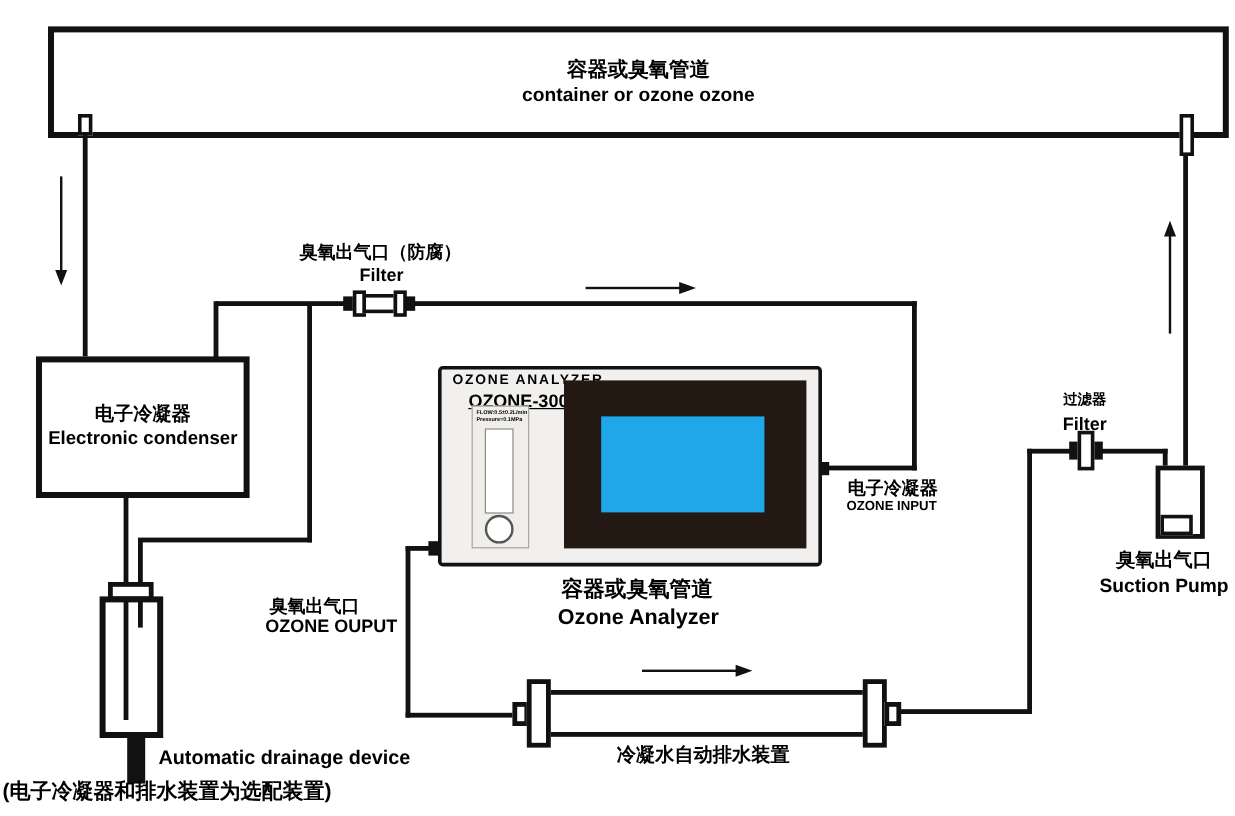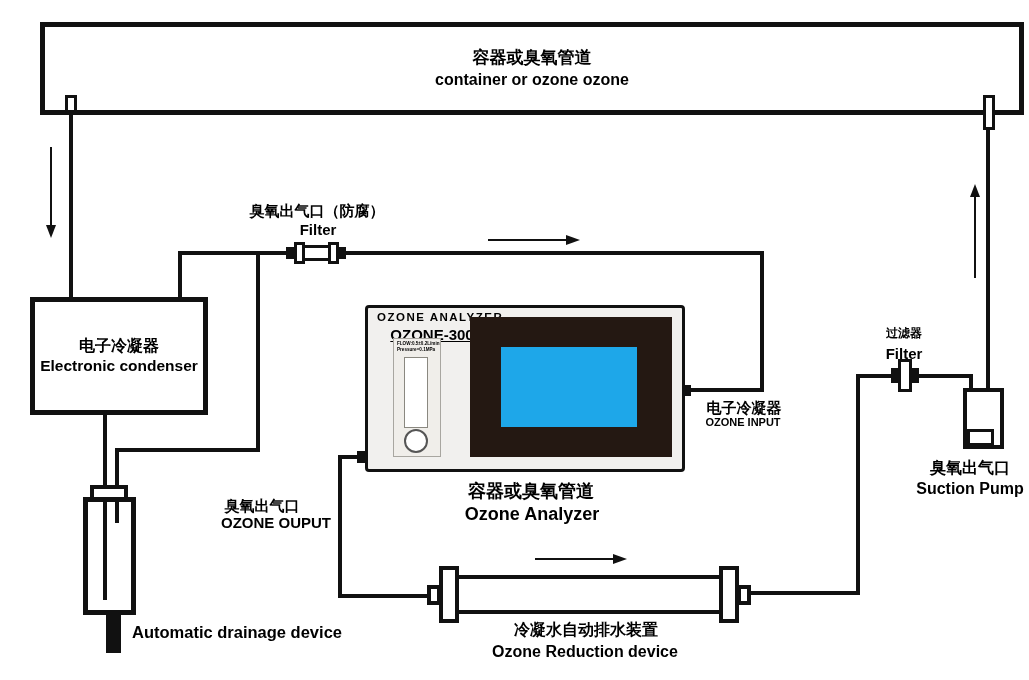--- a/index.html
+++ b/index.html
@@ -100,21 +100,20 @@
 
   <div class="box4" style="left:455px;top:575px;width:268px;height:39px;"></div>
   <div class="box4" style="left:427px;top:585px;width:14px;height:20px;"></div>
   <div class="box4" style="left:439px;top:566px;width:20px;height:57px;"></div>
   <div class="box4" style="left:719px;top:566px;width:20px;height:57px;"></div>
   <div class="box4" style="left:737px;top:585px;width:14px;height:20px;"></div>
 
   <div class="ln" style="left:535px;top:558px;width:80px;height:2px;"></div>
   <div class="head right" style="left:613px;top:554px;"></div>
   <div class="lbl c" style="left:586px;top:621px;font-size:16px;">冷凝水自动排水装置</div>
-  <div class="lbl c" style="left:585px;top:643px;font-size:16px;">Ozone Reduction device</div>
 
   <div class="ln" style="left:749px;top:591px;width:111px;height:4px;"></div>
   <div class="ln" style="left:856px;top:374px;width:4px;height:221px;"></div>
   <div class="ln" style="left:856px;top:374px;width:117px;height:4px;"></div>
   <div class="ln" style="left:969px;top:374px;width:4px;height:18px;"></div>
 
   <div class="solid" style="left:891px;top:368px;width:8px;height:15px;"></div>
   <div class="solid" style="left:911px;top:368px;width:8px;height:15px;"></div>
   <div class="box3" style="left:898px;top:359px;width:14px;height:33px;"></div>
   <div class="lbl c" style="left:904px;top:327px;font-size:12px;">过滤器</div>
@@ -123,14 +122,15 @@
   <div class="box4" style="left:963px;top:388px;width:41px;height:61px;"></div>
   <div class="box3" style="left:967px;top:429px;width:27px;height:17px;"></div>
   <div class="lbl c" style="left:970px;top:459px;font-size:16px;">臭氧出气口</div>
   <div class="lbl c" style="left:970px;top:480px;font-size:16px;">Suction Pump</div>
 
   <div class="box4" style="left:90px;top:485px;width:38px;height:16px;"></div>
   <div class="box5" style="left:83px;top:497px;width:53px;height:118px;background:transparent;"></div>
   <div class="solid" style="left:106px;top:613px;width:15px;height:40px;"></div>
   <div class="lbl" style="left:116px;top:623px;font-size:16.5px;margin-left:16px;">Automatic drainage device</div>
 
+  <div class="lbl" style="left:2px;top:649px;font-size:17.5px;">(电子冷凝器和排水装置为选配装置)</div>
 
 </div>
 
 </body></html>

